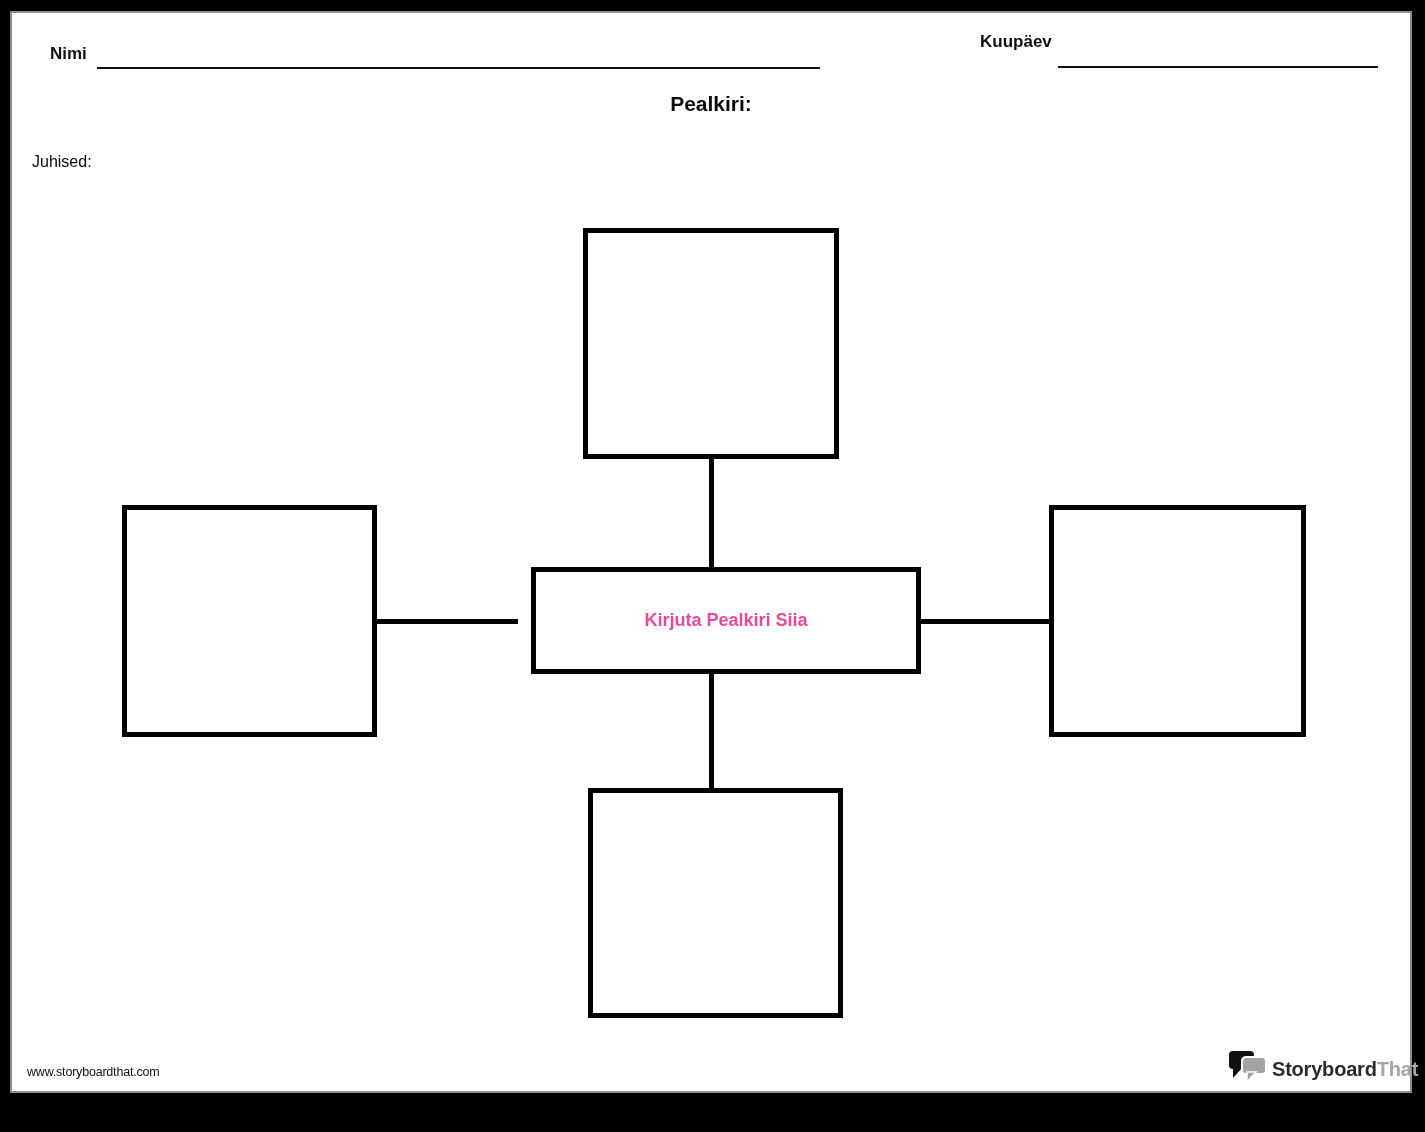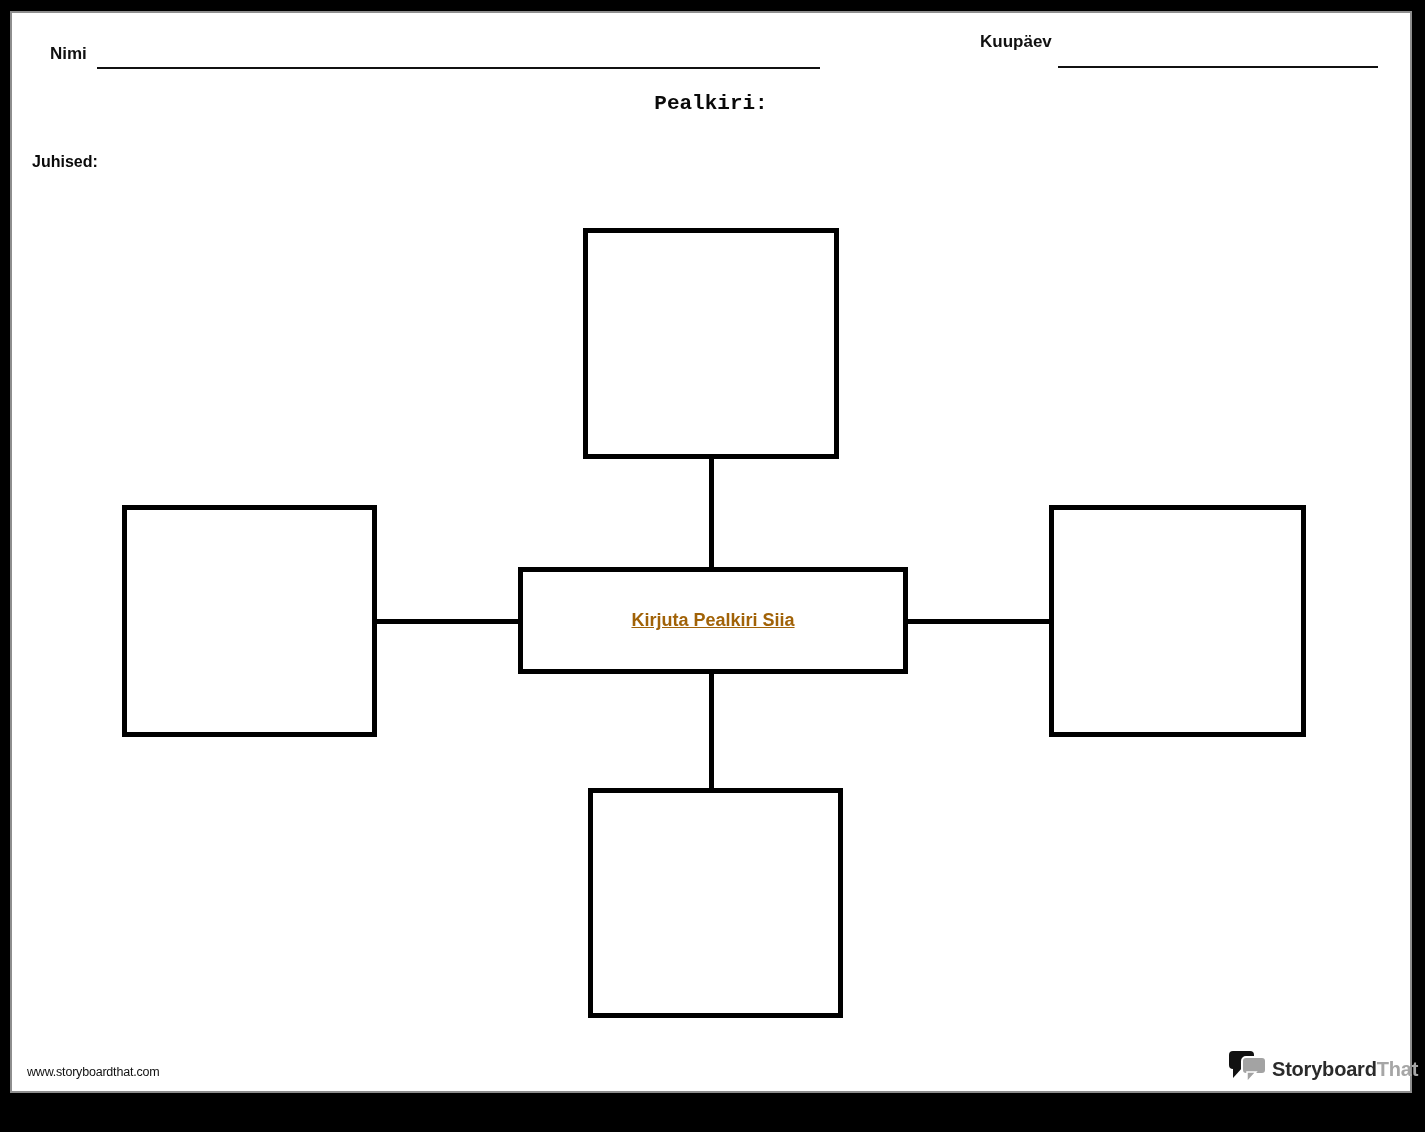--- a/index.html
+++ b/index.html
@@ -39,53 +39,51 @@
   #name-line   { left: 85px;  top: 54px; width: 723px; }
   #date-label  { left: 968px; top: 19px; }
   #date-line   { left: 1046px; top: 53px; width: 320px; }
 
   #worksheet-title {
     left: 0; top: 79px; width: 1398px;
     text-align: center;
     font-weight: bold;
     font-size: 21px;
     color: #0a0a0a;
-    font-family: Liberation Mono, monospace;
   }
 
   #instructions-label {
     left: 20px; top: 140px;
-    font-weight: bold;
+    font-weight: normal;
     font-size: 16px;
     color: #0a0a0a;
   }
 
   .map-box {
     box-sizing: border-box;
     border: 5px solid #000;
     background: #fff;
   }
   #cell-top    { left: 571px;  top: 215px; width: 256px; height: 231px; }
   #cell-left   { left: 110px;  top: 492px; width: 255px; height: 232px; }
   #cell-right  { left: 1037px; top: 492px; width: 257px; height: 232px; }
   #cell-bottom { left: 576px;  top: 775px; width: 255px; height: 230px; }
 
   #center-box {
-    left: 506px; top: 554px; width: 390px; height: 107px;
+    left: 519px; top: 554px; width: 390px; height: 107px;
     box-sizing: border-box;
     border: 5px solid #000;
     background: #fff;
     display: flex;
     align-items: center;
     justify-content: center;
     font-weight: bold;
     font-size: 18px;
-    color: #a16207;
+    color: #ec4899;
     text-align: center;
-    text-decoration: underline;
   }
 
   .connector { background: #000; }
   #connector-top    { left: 697px; top: 446px; width: 5px;   height: 108px; }
   #connector-bottom { left: 697px; top: 661px; width: 5px;   height: 114px; }
   #connector-left   { left: 365px; top: 606px; width: 141px; height: 5px; }
   #connector-right  { left: 896px; top: 606px; width: 141px; height: 5px; }
 
   #footer-url {
     left: 15px; top: 1052px;

